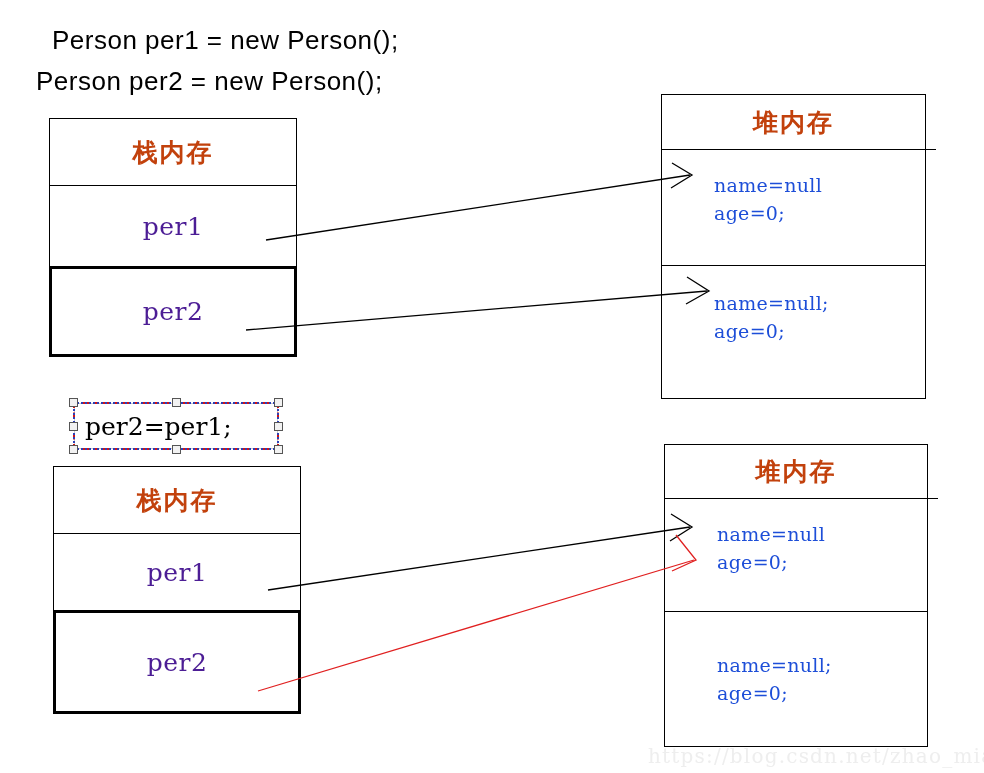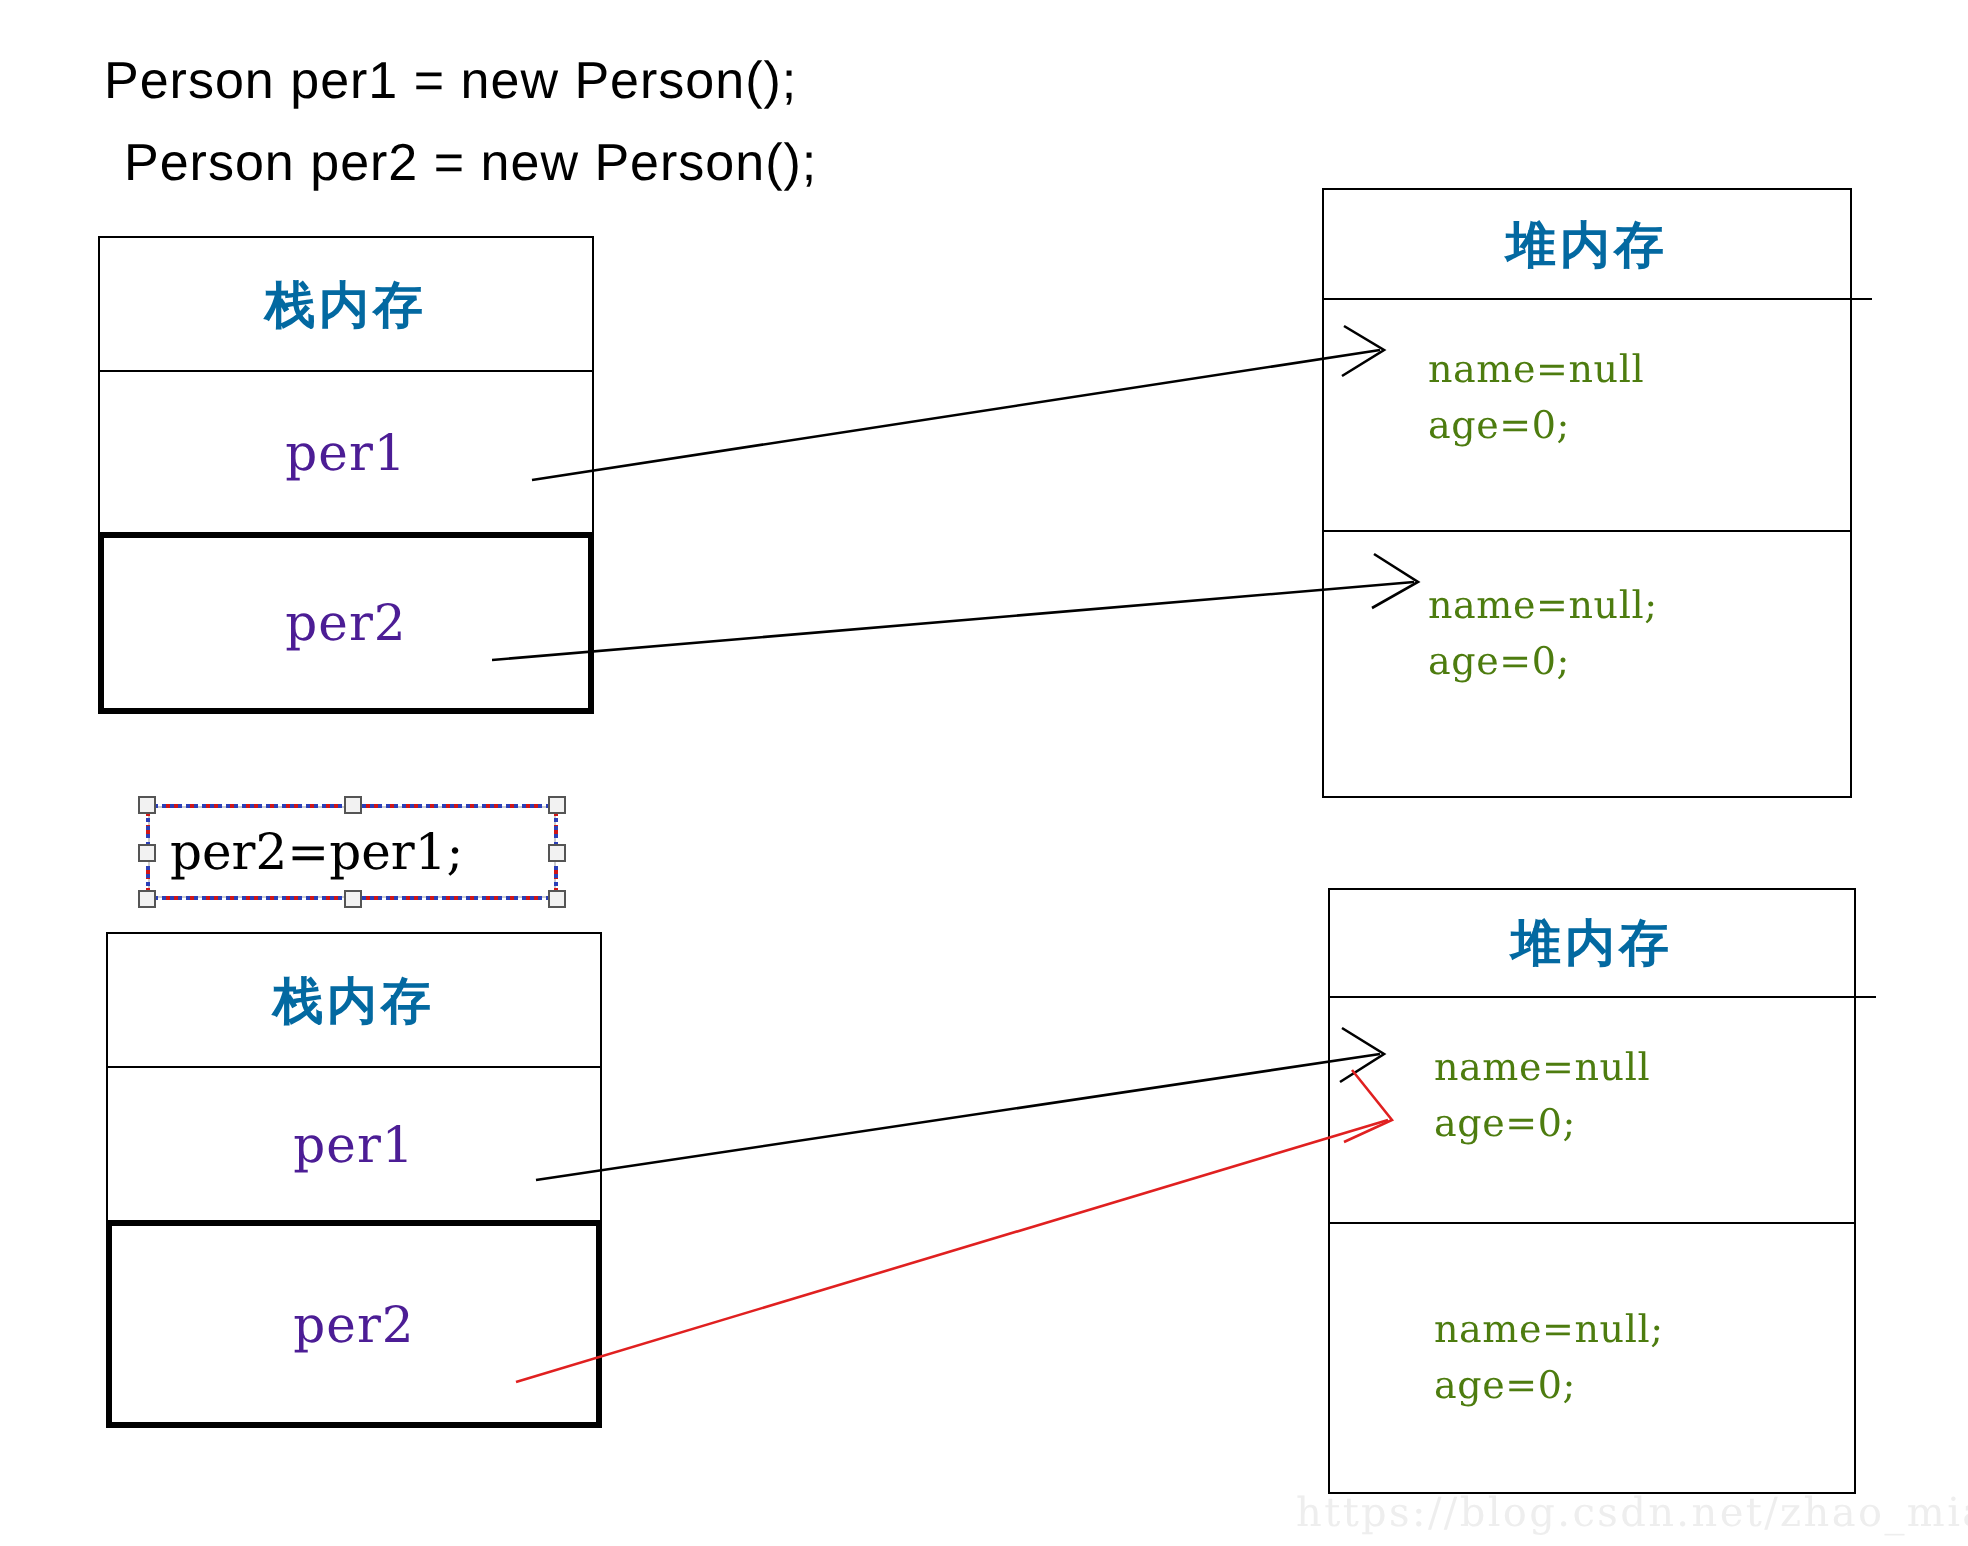--- a/index.html
+++ b/index.html
@@ -19,54 +19,54 @@
   
   .code-line {
     position: absolute;
     font-family: Liberation Sans, sans-serif;
     font-size: 26px;
     letter-spacing: 0.5px;
     color: #000;
     white-space: pre;
   }
   #code-line-0 { left: 52px; top: 25px; }
-  #code-line-1 { left: 62px; top: 66px; }
+  #code-line-1 { left: 36px; top: 66px; }
 
   
   .mem-box {
     position: absolute;
     box-sizing: border-box;
     background: #ffffff;
   }
   .mem-cell {
     position: absolute;
     box-sizing: border-box;
     background: transparent;
     display: flex;
     align-items: center;
     justify-content: center;
     flex-direction: column;
   }
   .cell-title {
     font-family: "DejaVu Sans", "Liberation Sans", sans-serif;
     font-size: 25px;
     font-weight: 700;
-    color: #0369a1;
+    color: #c2410c;
     letter-spacing: 2px;
   }
   .cell-label {
     font-family: "DejaVu Serif", "Liberation Serif", serif;
     font-size: 25px;
     color: #4c1d95;
     letter-spacing: 0.5px;
   }
   .heap-field {
     font-family: "DejaVu Serif", "Liberation Serif", serif;
     font-size: 19px;
-    color: #4d7c0f;
+    color: #1d4ed8;
     letter-spacing: 0.3px;
     line-height: 1.45;
     display: block;
     width: 100%;
     padding-left: 52px;
     box-sizing: border-box;
   }
   .heap-fields {
     position: absolute;
     left: 0;

